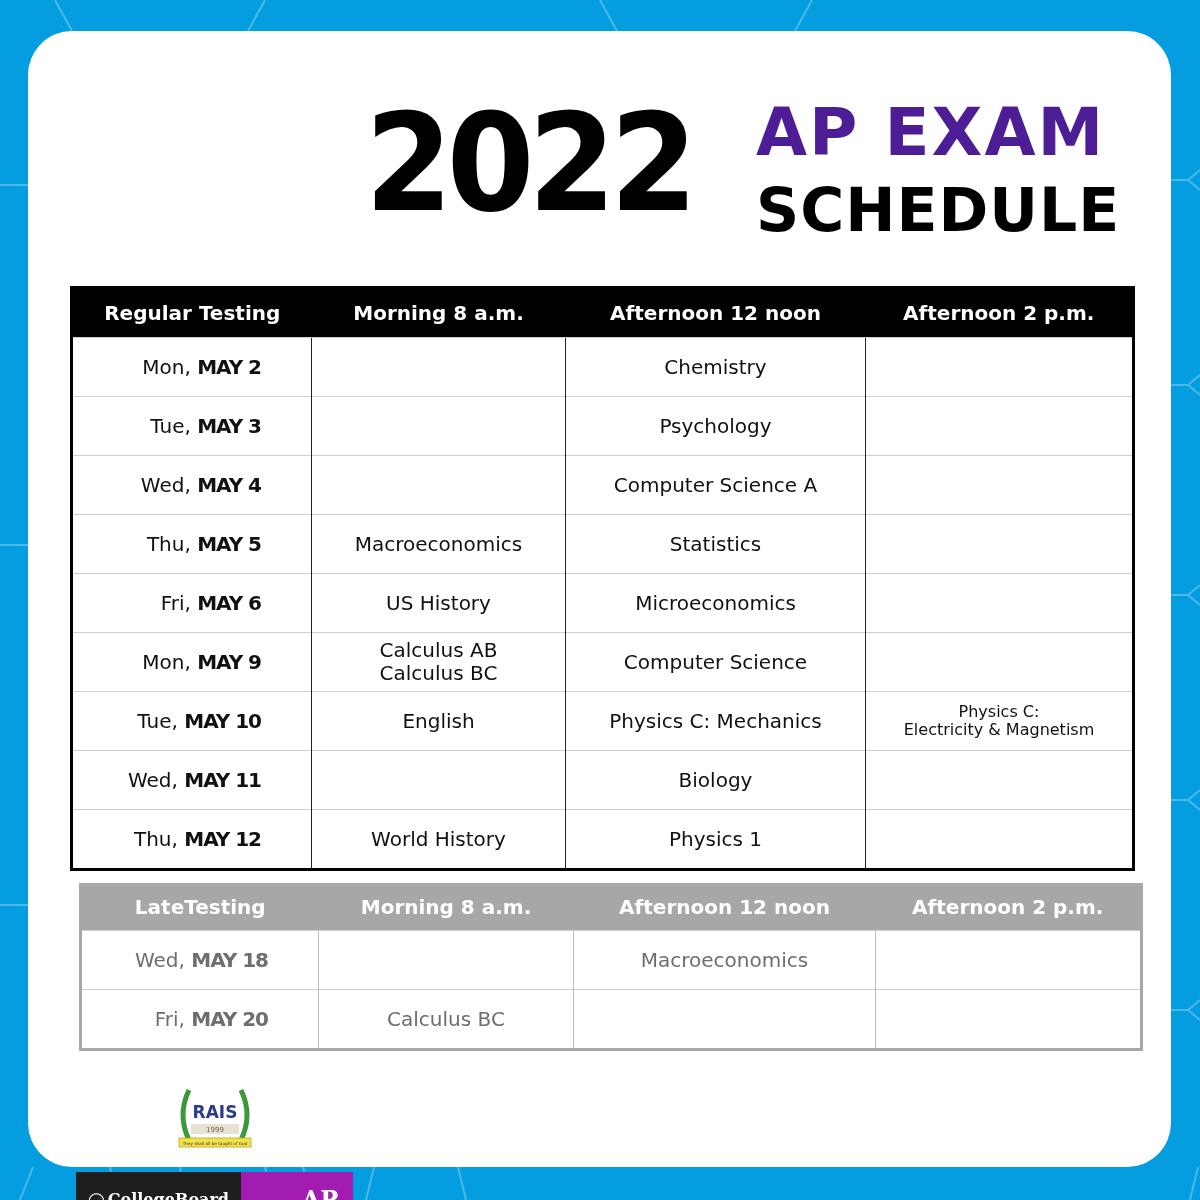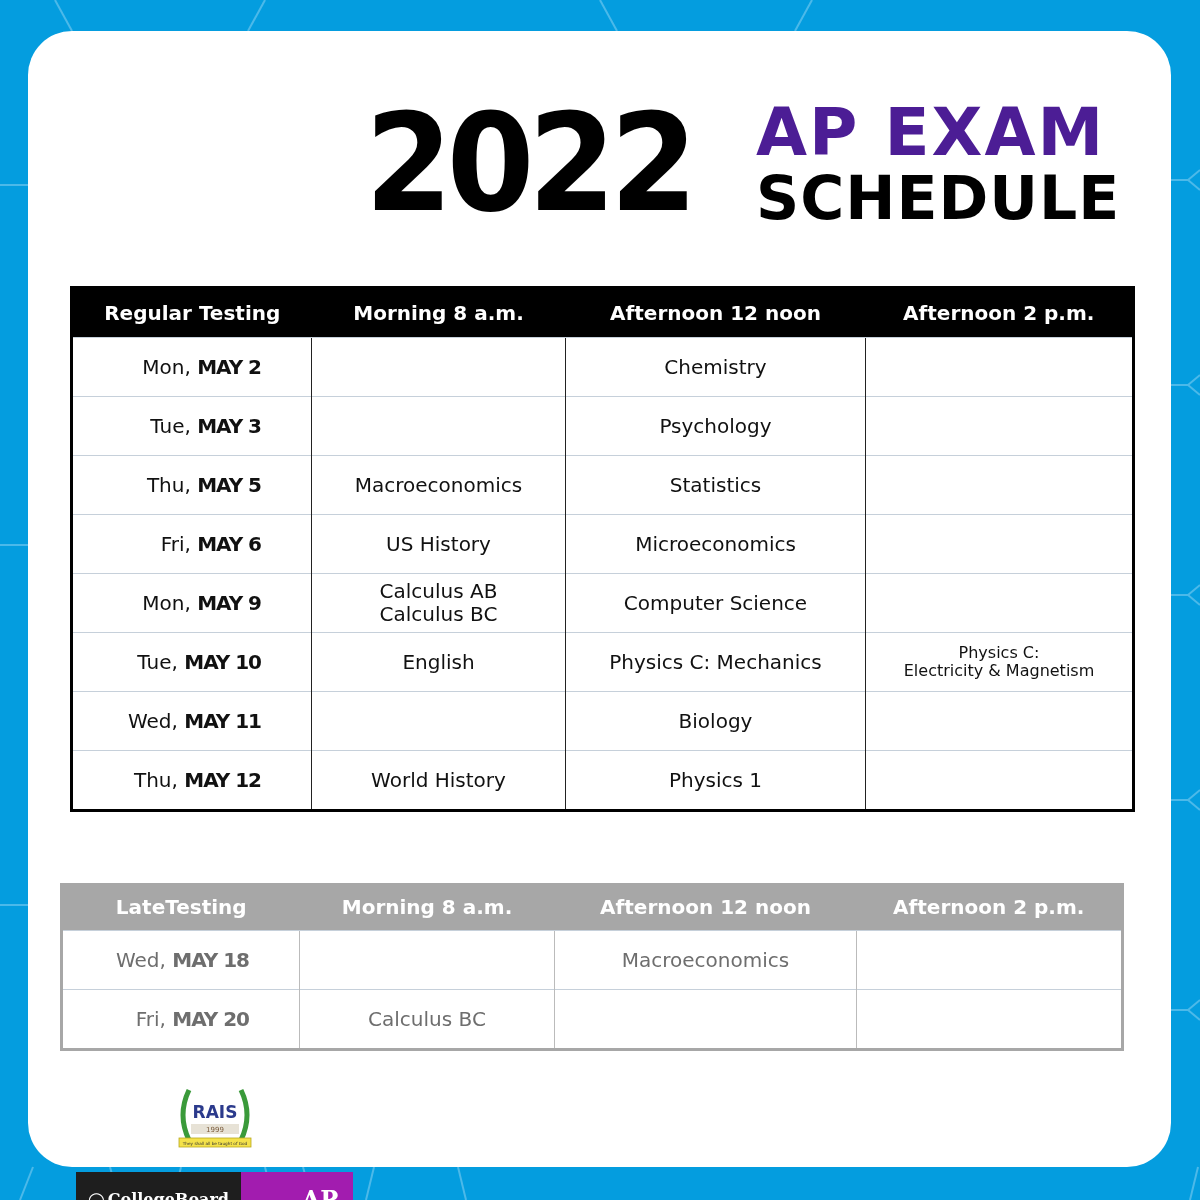--- a/index.html
+++ b/index.html
@@ -19,25 +19,25 @@
     font-size: 126px; letter-spacing: -6px; color: #000; line-height: 1;
     transform: scaleY(1.08); transform-origin: top left;
   }
   .title-right { position: absolute; left: 756px; top: 100px; }
   .title-ap {
     font-weight: bold; font-size: 66px; color: #4c1d95; line-height: 1;
     letter-spacing: 2px; font-family: "DejaVu Sans", sans-serif;
   }
   .title-sched {
     font-weight: bold; font-size: 60px; color: #000; line-height: 1;
-    margin-top: 2px; letter-spacing: 1px; font-family: "DejaVu Sans", sans-serif;
+    margin-top: 14px; letter-spacing: 1px; font-family: "DejaVu Sans", sans-serif;
   }
   table { border-collapse: collapse; table-layout: fixed; position: absolute; }
   .reg { left: 70px; top: 286px; width: 1062px; border: 3px solid #000; }
-  .late { left: 60px; top: 883px; width: 1061px; border: 3px solid #a7a7a7; border-top: none; }
+  .late { left: 79px; top: 883px; width: 1061px; border: 3px solid #a7a7a7; border-top: none; }
   th {
     font-family: "DejaVu Sans", sans-serif; font-weight: bold; font-size: 20px;
     color: #fff; height: 48px; padding: 0; text-align: center;
   }
   .reg th { background: #000; }
   .late th { background: #a7a7a7; height: 47px; }
   td {
     font-family: "DejaVu Sans", sans-serif; font-size: 20px; text-align: center;
     padding: 0; color: #111; line-height: 1.15;
   }
@@ -123,20 +123,26 @@
       <td>Chemistry</td>
       <td></td>
     </tr>
     <tr>
       <td class="date"><span class="dow">Tue,</span> <span class="md">MAY 3</span></td>
       <td></td>
       <td>Psychology</td>
       <td></td>
     </tr>
     <tr>
+      <td class="date"><span class="dow">Wed,</span> <span class="md">MAY 4</span></td>
+      <td></td>
+      <td>Computer Science A</td>
+      <td></td>
+    </tr>
+    <tr>
       <td class="date"><span class="dow">Thu,</span> <span class="md">MAY 5</span></td>
       <td>Macroeconomics</td>
       <td>Statistics</td>
       <td></td>
     </tr>
     <tr>
       <td class="date"><span class="dow">Fri,</span> <span class="md">MAY 6</span></td>
       <td>US History</td>
       <td>Microeconomics</td>
       <td></td>

